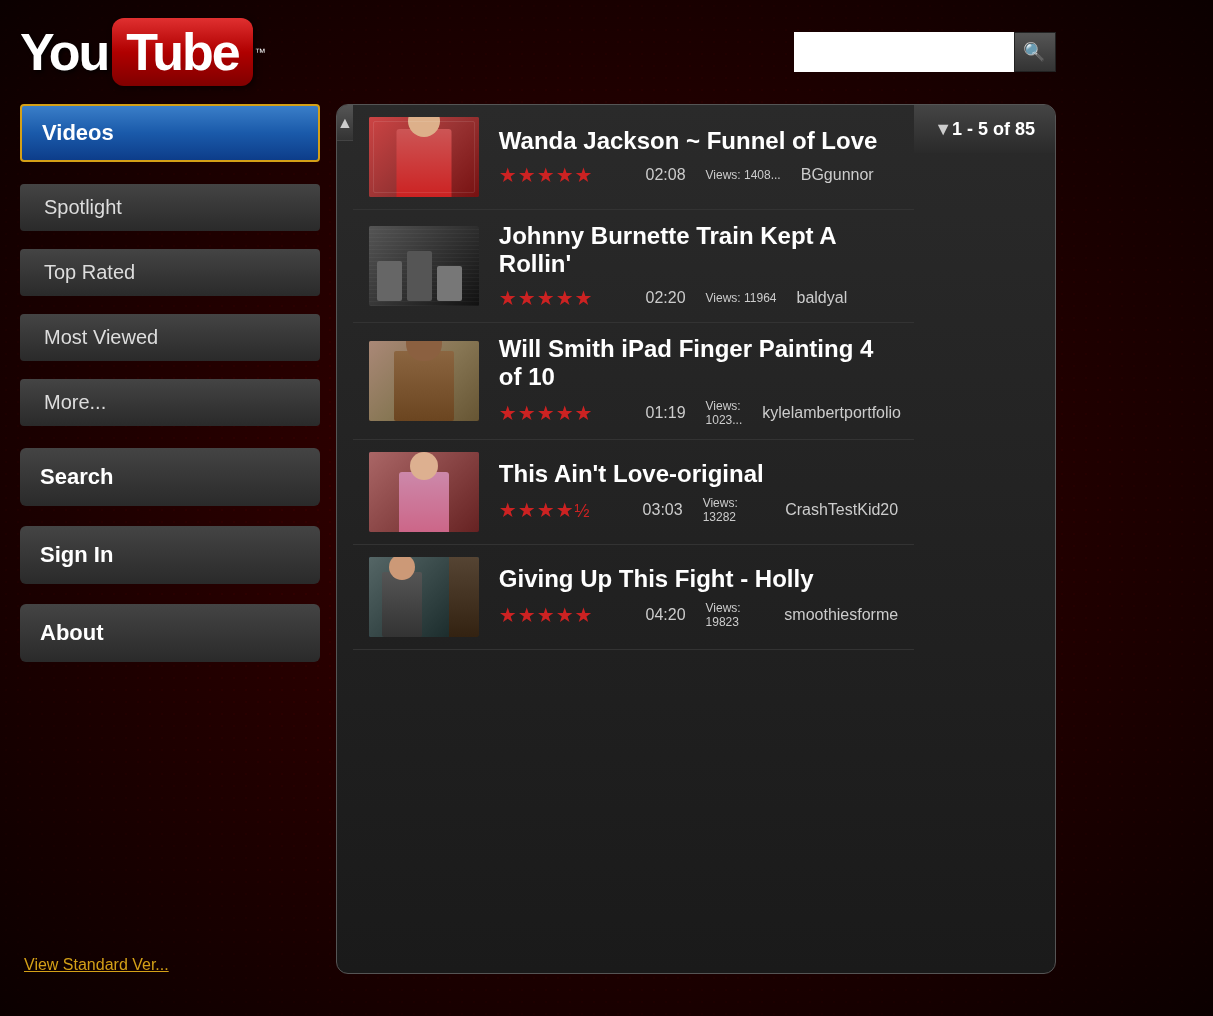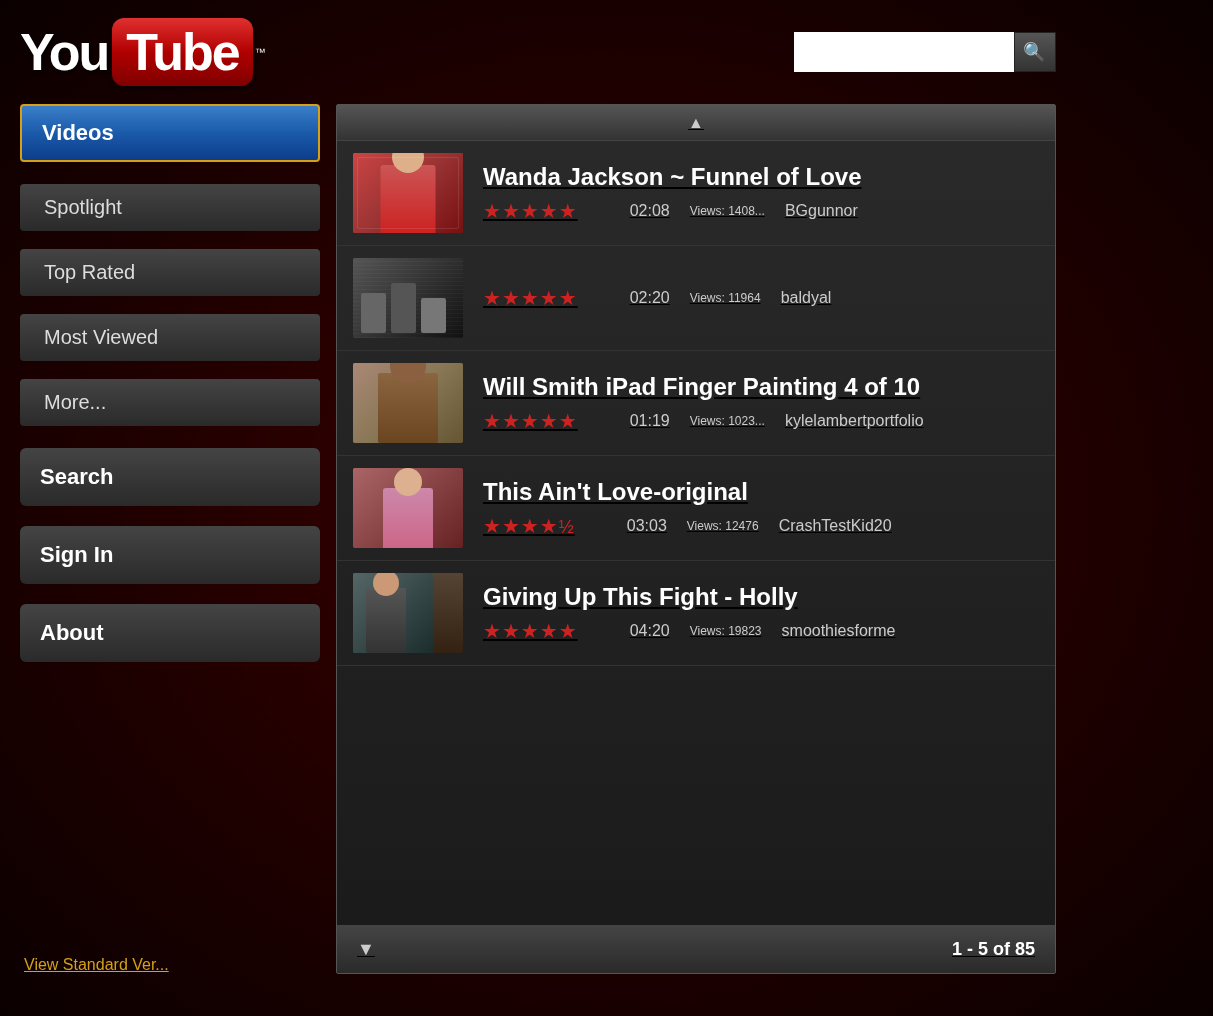--- a/index.html
+++ b/index.html
@@ -168,25 +168,24 @@
       cursor: pointer;
       padding: 8px 4px;
       margin-top: auto;
     }
 
     
     .video-panel {
       flex: 1;
       background: linear-gradient(180deg, #2a2a2a 0%, #1a1a1a 100%);
       border: 1px solid #555;
-      border-radius: 2px;
-      display: flex;
-      flex-direction: column;
+      border-radius: 12px;
+      display: flex;
+      flex-direction: row;
       overflow: hidden;
-      text-decoration: underline;
     }
 
     
     .scroll-up {
       background: linear-gradient(180deg, #555 0%, #333 100%);
       height: 36px;
       display: flex;
       align-items: center;
       justify-content: center;
       cursor: pointer;
@@ -402,20 +401,21 @@
         <div class="thumb-img-sim">
                 <div style="width:100%;height:100%;background:linear-gradient(135deg,#555,#333,#111);position:relative;overflow:hidden;">
       <div style="position:absolute;inset:0;background:repeating-linear-gradient(0deg,rgba(255,255,255,0.03) 0px,rgba(255,255,255,0.03) 1px,transparent 1px,transparent 4px);"></div>
       <div style="position:absolute;bottom:5px;left:8px;width:25px;height:40px;background:#666;border-radius:2px;"></div>
       <div style="position:absolute;bottom:5px;left:38px;width:25px;height:50px;background:#555;border-radius:2px;"></div>
       <div style="position:absolute;bottom:5px;left:68px;width:25px;height:35px;background:#777;border-radius:2px;"></div>
     </div>
               </div>
       </div>
       <div class="video-info">
+        <div class="video-title">Johnny Burnette Train Kept A Rollin'</div>
         <div class="video-meta">
           <span class="stars">★★★★★</span>
           <span class="video-duration">02:20</span>
           <span class="video-views">Views: 11964</span>
           <span class="video-author">baldyal</span>
         </div>
       </div>
     </div>
           <div class="video-item">
       <div class="video-thumb thumb-3">
@@ -443,21 +443,21 @@
       <div style="position:absolute;bottom:0;left:50%;transform:translateX(-50%);width:50px;height:60px;background:linear-gradient(180deg,#cc88aa 0%,#cc6688 100%);border-radius:3px 3px 0 0;"></div>
       <div style="position:absolute;bottom:52px;left:50%;transform:translateX(-50%);width:28px;height:28px;background:#ddb090;border-radius:50%;"></div>
     </div>
               </div>
       </div>
       <div class="video-info">
         <div class="video-title">This Ain't Love-original</div>
         <div class="video-meta">
           <span class="stars">★★★★<span style="color:#cc2222;font-size:18px;">½</span></span>
           <span class="video-duration">03:03</span>
-          <span class="video-views">Views: 12476</span>
+          <span class="video-views">Views: 13282</span>
           <span class="video-author">CrashTestKid20</span>
         </div>
       </div>
     </div>
           <div class="video-item">
       <div class="video-thumb thumb-5">
         <div class="thumb-img-sim">
                 <div style="width:100%;height:100%;background:linear-gradient(135deg,#566,#344,#122);position:relative;overflow:hidden;">
       <div style="position:absolute;top:0;right:0;bottom:0;width:30px;background:linear-gradient(180deg,#554433,#332211);"></div>
       <div style="position:absolute;bottom:0;left:30%;transform:translateX(-50%);width:40px;height:65px;background:linear-gradient(180deg,#555 0%,#333 100%);border-radius:2px;"></div>

